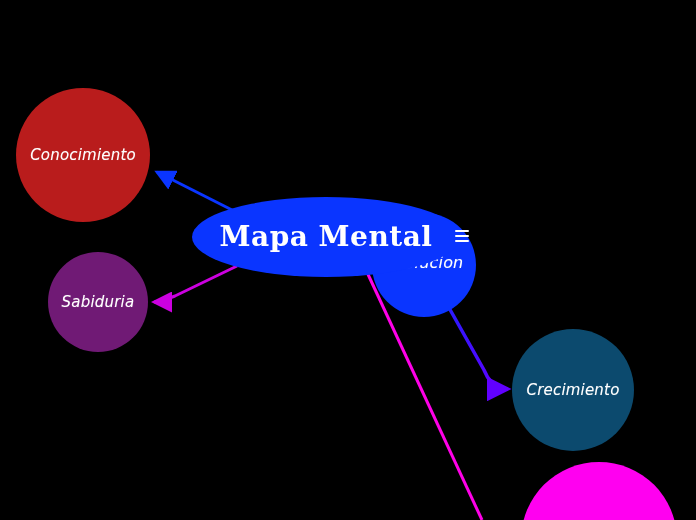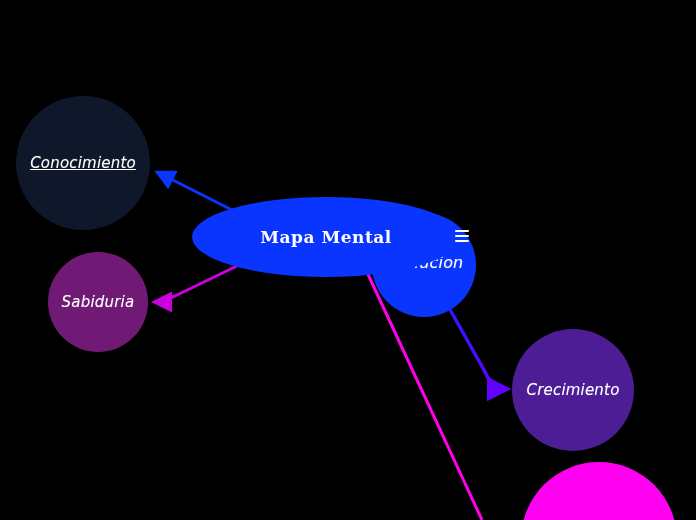--- a/index.html
+++ b/index.html
@@ -50,21 +50,21 @@
     font-size: 15px;
     letter-spacing: 0.2px;
     color: #ffffff;
     white-space: nowrap;
     line-height: 1;
     text-shadow: 0 0 1px rgba(255,255,255,0.35);
   }
   .root-label {
     font-family: "DejaVu Serif", serif;
     font-weight: bold;
-    font-size: 17px;
+    font-size: 28px;
     letter-spacing: 0.5px;
     color: #ffffff;
     white-space: nowrap;
     line-height: 1;
   }
   
   #node-root {
     left: 192px;
     top: 197px;
     width: 268px;
@@ -83,43 +83,42 @@
     align-items: flex-start;
     justify-content: center;
     padding-top: 42px;
   }
   #node-evolucion .node-label {
     font-size: 16px;
   }
   
   #node-conocimiento {
     left: 16px;
-    top: 96px;
+    top: 88px;
     width: 134px;
     height: 134px;
-    background: #0f172a;
-    z-index: 20;
-    text-decoration: underline;
+    background: #b91c1c;
+    z-index: 20;
   }
   
   #node-sabiduria {
     left: 48px;
     top: 252px;
     width: 100px;
     height: 100px;
     background: #701a75;
     z-index: 20;
   }
   
   #node-crecimiento {
     left: 512px;
     top: 329px;
     width: 122px;
     height: 122px;
-    background: #4c1d95;
+    background: #0c4a6e;
     z-index: 20;
   }
   
   #node-magenta {
     left: 521px;
     top: 462px;
     width: 156px;
     height: 156px;
     background: #FF00F0;
     z-index: 20;

